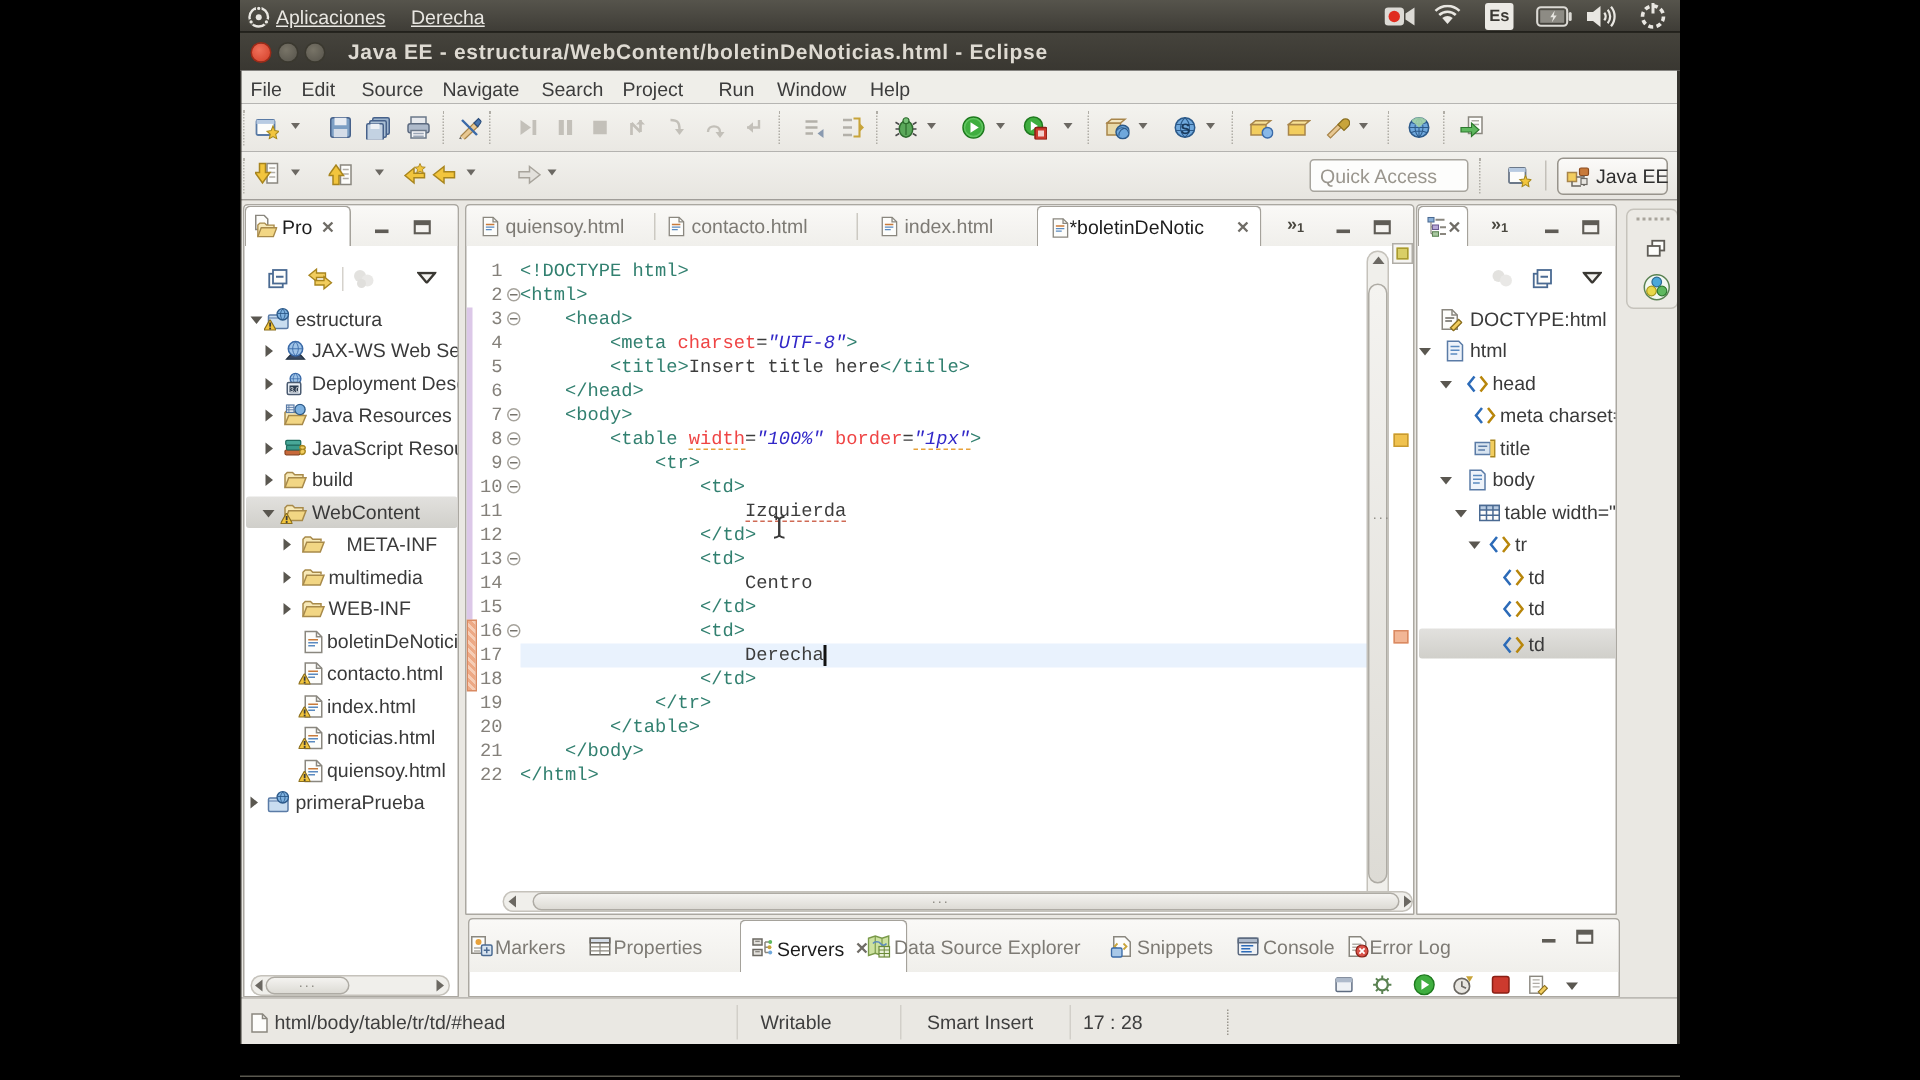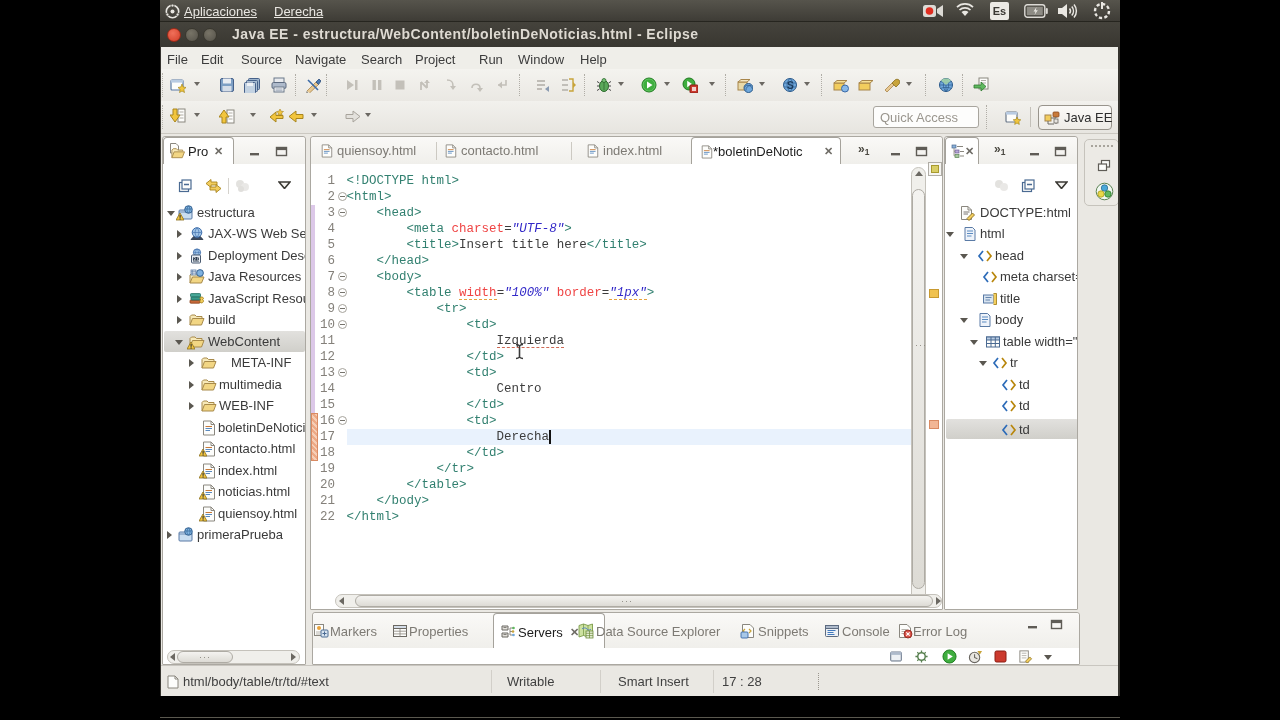--- a/index.html
+++ b/index.html
@@ -966,21 +966,21 @@
       <path d="M8 13 L12.5 8.5 L14.5 10.5 L10 15 Z" fill="#f2cd5e" stroke="#8a6e1e" stroke-width="0.8"></path>
     </svg>
     <div class="arr-d" style="left:731px;top:42px"></div>
   </div>
 
   <div id="status">
     <svg class="abs" style="left:7px;top:9px" width="12" height="14" viewBox="0 0 12 14">
       <path d="M1 1 L8 1 L11 4 L11 13 L1 13 Z" fill="#fdfdfb" stroke="#8a877f" stroke-width="1"></path>
       <path d="M8 1 L8 4 L11 4" fill="none" stroke="#8a877f" stroke-width="1"></path>
     </svg>
-    <span class="abs" style="left:23px;top:8px">html/body/table/tr/td/#text</span>
+    <span class="abs" style="left:23px;top:8px">html/body/table/tr/td/#head</span>
     <span class="abs" style="left:347px;top:8px">Writable</span>
     <span class="abs" style="left:458px;top:8px">Smart Insert</span>
     <span class="abs" style="left:562px;top:8px">17 : 28</span>
     <div class="abs" style="left:331px;top:4px;width:0;height:23px;border-left:1px solid #d2cfc9"></div>
     <div class="abs" style="left:440px;top:4px;width:0;height:23px;border-left:1px solid #d2cfc9"></div>
     <div class="abs" style="left:553px;top:4px;width:0;height:23px;border-left:1px solid #d2cfc9"></div>
     <div class="abs" style="left:658px;top:7px;width:0;height:17px;border-left:1px dotted #9a968e"></div>
   </div>
 
   <div id="taskbar">

